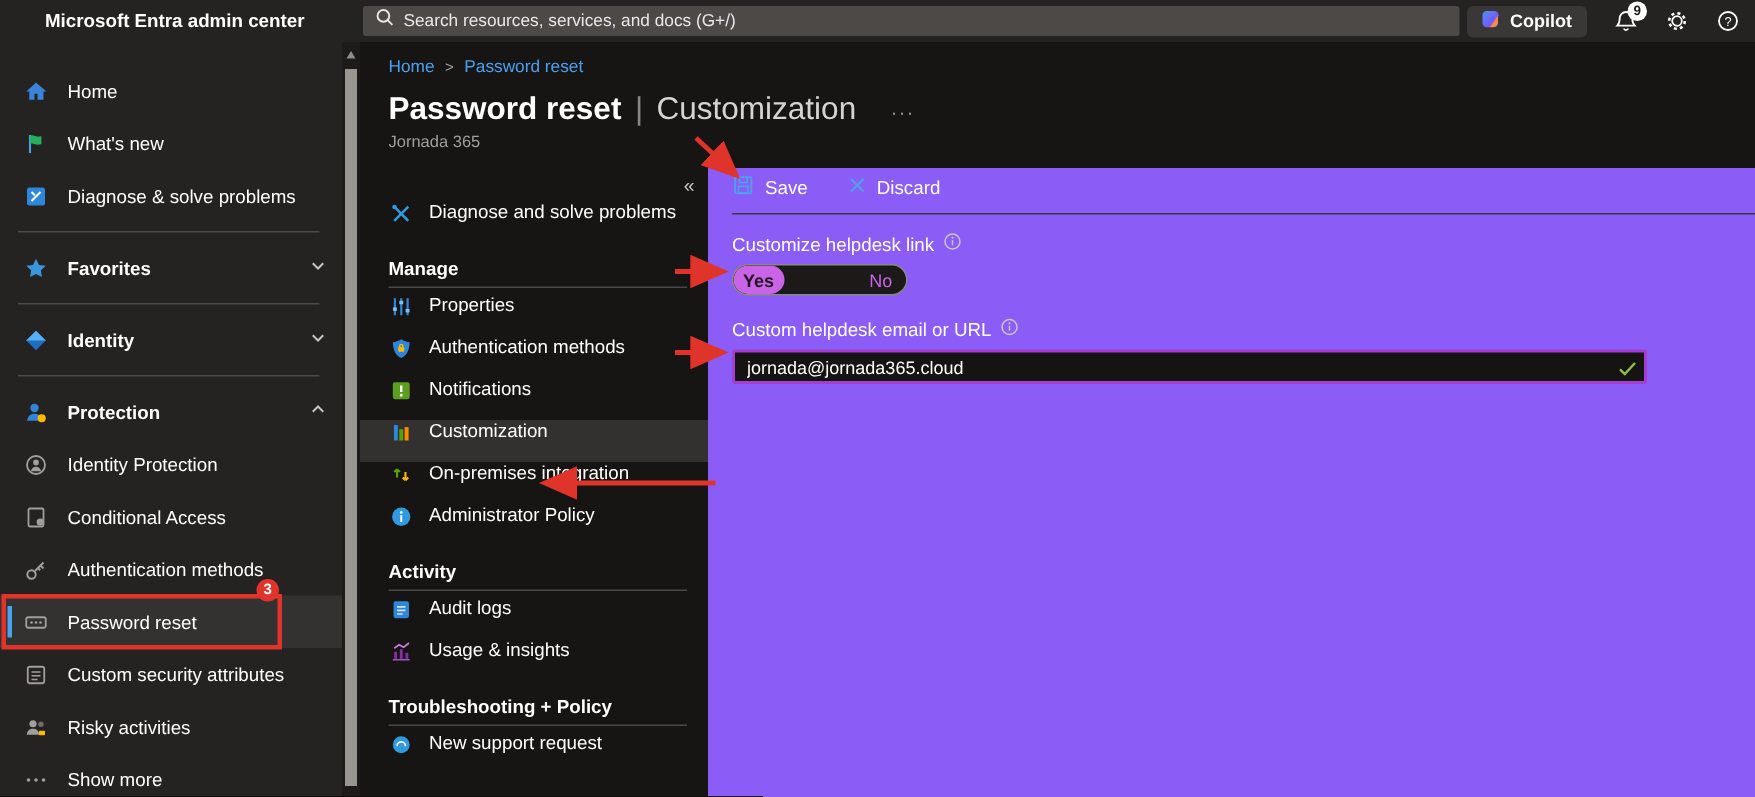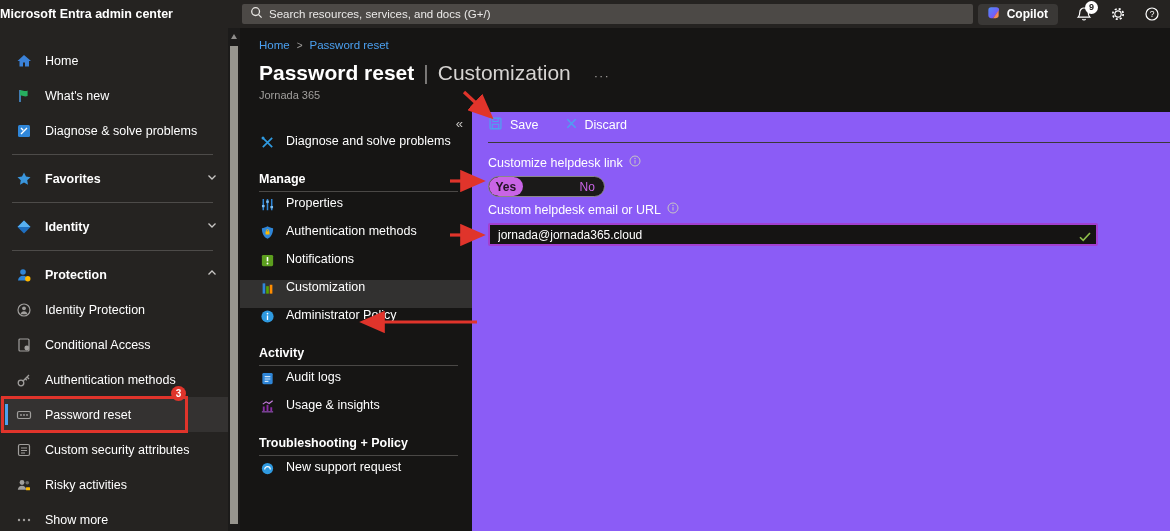--- a/index.html
+++ b/index.html
@@ -1,21 +1,21 @@
 <!DOCTYPE html>
 <html><head>
 <meta charset="utf-8">
 <style>
   * { margin:0; padding:0; box-sizing:border-box; }
   body { background:#000; font-family:"Liberation Sans", sans-serif; }
   .screen { position:relative; width:1170px; height:531px; background:#161514; overflow:hidden; color:#fff; }
 
   
   .topbar { position:absolute; left:0; top:0; width:1170px; height:28px; background:#252321; z-index:3; }
-  .brand { position:absolute; left:0; top:0; height:28px; display:flex; align-items:center; font-size:12.5px; font-weight:bold; color:#fff; }
+  .brand { position:absolute; left:30px; top:0; height:28px; display:flex; align-items:center; font-size:12.5px; font-weight:bold; color:#fff; }
   .searchbox { position:absolute; left:242px; top:4px; width:731px; height:20px; background:#4c4946; border-radius:2px; display:flex; align-items:center; padding:0 8px; gap:6px; }
   .searchbox input { flex:1; background:transparent; border:none; outline:none; color:#f3f2f1; font-size:11.5px; font-family:"Liberation Sans",sans-serif; }
   .searchbox input::placeholder { color:#f3f2f1; opacity:.95; }
   .top-right { position:absolute; right:10px; top:0; height:28px; display:flex; align-items:center; gap:17px; }
   .copilot-btn { display:flex; align-items:center; gap:6px; background:#3a3836; border-radius:4px; height:21px; padding:0 10px 0 8px; font-size:12px; font-weight:bold; color:#fff; cursor:pointer; }
   .tb-icon { position:relative; width:17px; height:17px; display:flex; align-items:center; justify-content:center; cursor:pointer; }
   .bell-badge { position:absolute; top:-5px; right:-6px; width:13px; height:13px; background:#fff; color:#1b1a19; border-radius:50%; font-size:9px; font-weight:bold; display:flex; align-items:center; justify-content:center; }
 
   
   .sidebar { position:absolute; left:0; top:28px; width:228px; height:503px; background:#252321; padding-top:15px; z-index:1; }
@@ -56,21 +56,21 @@
   
   .content { position:absolute; left:472px; top:112px; width:698px; height:419px; padding-left:16px; background:#8b5cf6; }
   .toolbar { height:26px; display:flex; align-items:center; gap:26px; }
   .tool-btn { display:flex; align-items:center; gap:7px; font-size:12.5px; color:#fff; cursor:pointer; }
   .c-hr { height:1px; background:#3b3937; margin-top:4px; }
   .f-label { margin-top:12px; display:flex; align-items:center; gap:6px; font-size:12.5px; color:#fff; }
   .toggle { margin-top:6px; width:117px; height:21px; border:1px solid #8a8886; border-radius:11px; display:flex; overflow:hidden; background:#1b1a19; cursor:pointer; }
   .tg-opt { flex:1; display:flex; align-items:center; justify-content:center; font-size:12px; }
   .tg-yes { background:#c964e6; color:#241325; border-radius:10px; font-weight:bold; }
   .tg-no { color:#c964e6;padding-left:48px; }
-  .f-label2 { margin-top:5px;text-align:right; }
+  .f-label2 { margin-top:15px;text-align:right; }
   .inp-wrap { margin-top:6px; position:relative; width:610px; height:23px; }
   .inp-wrap input { width:100%; height:100%; background:#151413; border:2px solid #a23fd0; border-radius:2px; color:#fff; font-size:12px; padding:0 26px 0 8px; outline:none; font-family:"Liberation Sans",sans-serif; }
   .inp-check { position:absolute; right:7px; top:5px; }
 
   
   .anno { position:absolute; inset:0; z-index:10; pointer-events:none; }
   .anno-box { position:absolute; left:1px; top:396px; width:187px; height:37px; border:3px solid #e0342b; z-index:10; pointer-events:none; }
   .anno-badge { position:absolute; left:171px; top:386px; width:15px; height:15px; border-radius:50%; background:#e0342b; color:#fff; font-size:10px; font-weight:bold; display:flex; align-items:center; justify-content:center; z-index:11; pointer-events:none; }
 </style>
 </head>
@@ -343,20 +343,29 @@
     </div>
     <div class="m-item sel">
       <span class="icw">
           <svg width="15" height="15" viewBox="0 0 16 16">
             <rect x="2.8" y="2.5" width="2.8" height="11" fill="#2f86d8"></rect>
             <rect x="6.6" y="5.5" width="2.8" height="8" fill="#57a300"></rect>
             <rect x="10.4" y="4" width="2.8" height="9.5" fill="#ff8c00"></rect>
           </svg>
         </span>
       <span>Customization</span>
+    </div>
+    <div class="m-item">
+      <span class="icw">
+          <svg width="15" height="15" viewBox="0 0 16 16">
+            <path d="M5 10V4M5 4L3 6m2-2l2 2" stroke="#57a300" stroke-width="1.5" fill="none"></path>
+            <path d="M11 6v6m0 0l-2-2m2 2l2-2" stroke="#ffb900" stroke-width="1.5" fill="none"></path>
+          </svg>
+        </span>
+      <span>On-premises integration</span>
     </div>
     <div class="m-item">
       <span class="icw">
           <svg width="15" height="15" viewBox="0 0 16 16">
             <circle cx="8" cy="8" r="6.5" fill="#2f9ae0"></circle>
             <rect x="7.3" y="6.9" width="1.4" height="4.8" fill="#fff"></rect>
             <circle cx="8" cy="4.9" r=".95" fill="#fff"></circle>
           </svg>
         </span>
       <span>Administrator Policy</span>

